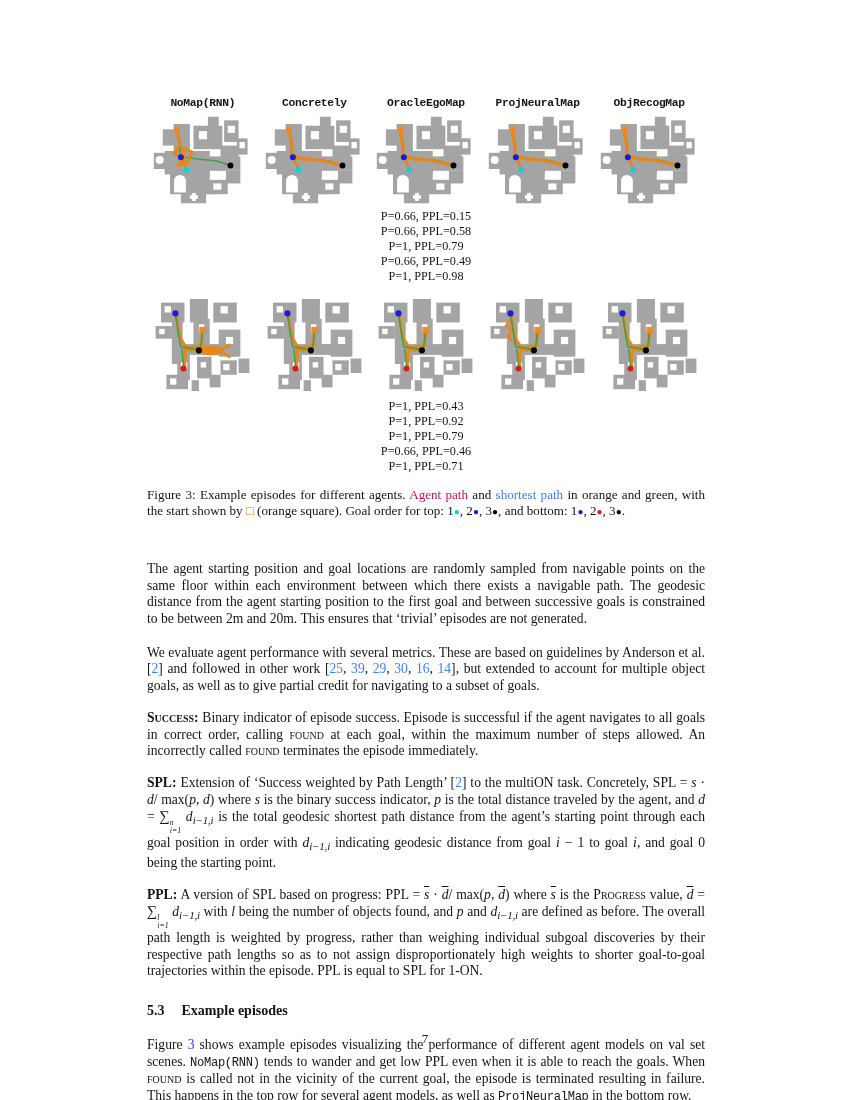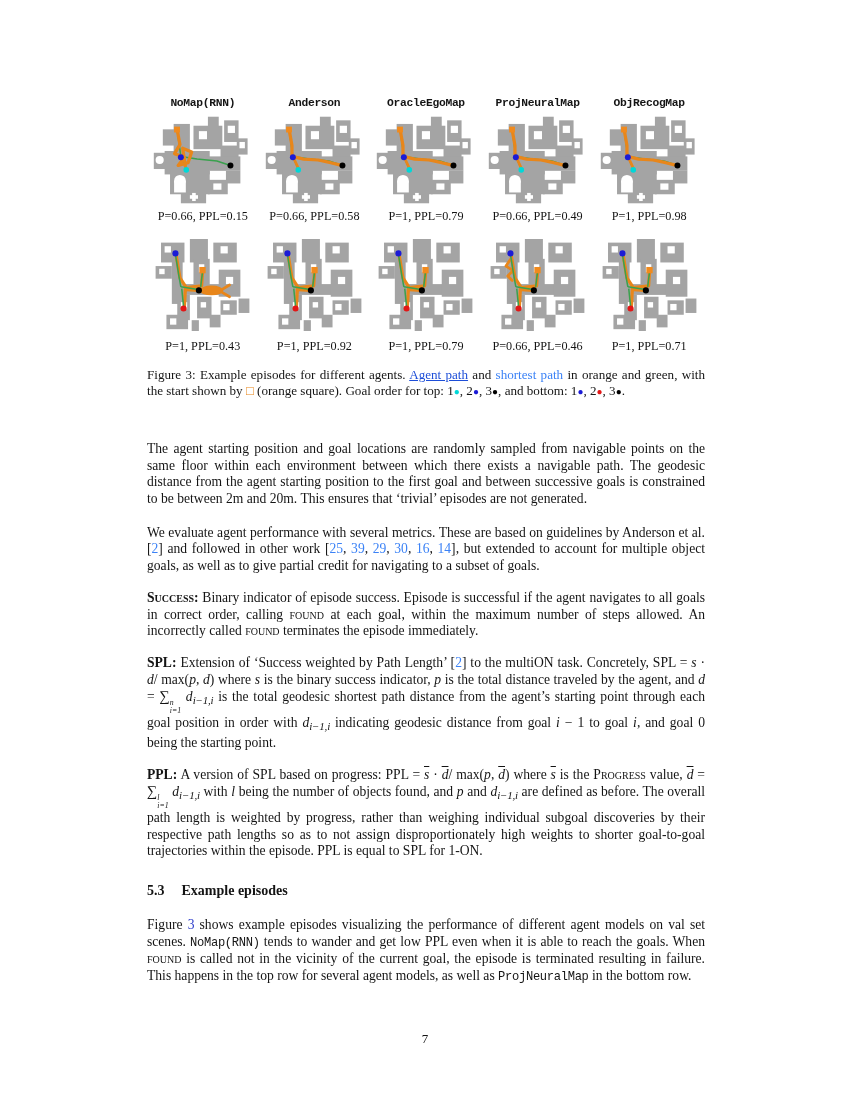--- a/index.html
+++ b/index.html
@@ -9,21 +9,21 @@
 
   
   .fig-headers { margin-top:97px; display:flex; }
   .fig-h { flex:1; text-align:center; font-family:"Liberation Mono", monospace;
            font-weight:700; font-size:11.3px; letter-spacing:-0.3px; }
   .fig-row { display:flex; margin-top:4px; }
   .fig-row.bottom { margin-top:9px; }
   .map-slot { flex:1; display:flex; justify-content:center; align-items:flex-start; }
   .map-slot svg { width:101px; height:94px; }
   .fig-row.bottom .map-slot svg { height:104px; }
-  .fig-labels { display:flex; margin-top:2px; }
+  .fig-labels { display:flex; margin-top:2px;flex-direction:column; }
   .fig-p { flex:1; text-align:center; font-size:12.2px; }
   .caption { margin-top:13px; font-size:13.1px; line-height:16.4px; text-align:justify; }
 
   
   .para { margin:0; font-size:13.6px; line-height:16.4px; text-align:justify; }
   .p1 { margin-top:41px; }
   .heading { margin:0; font-size:14px; font-weight:700; }
   .h52 { margin-top:27px; }
   .h53 { margin-top:24px; }
   .hnum { margin-right:17px; }
@@ -33,21 +33,21 @@
   .pagenum { position:absolute; top:1031px; left:0; width:100%; text-align:center; font-size:13px; }
 
   
   .b   { font-weight:700; }
   .i   { font-style:italic; }
   .sc  { font-variant:small-caps; }
   .bsc { font-variant:small-caps; font-weight:700; }
   .mono{ font-family:"Liberation Mono", monospace; font-size:12.1px; letter-spacing:-0.3px; }
   .grn { color:#3b82f6; }
   .blu { color:#3342CC; }
-  .org { color:#1d4ed8;text-decoration:underline; }
+  .org { color:#be185d; }
   .org-square { color:#E8861A; font-weight:700; font-size:13px; }
   .dot { font-size:10px; vertical-align:0.5px; }
   .dot-cyan  { color:#00D8D8; } .dot-blue { color:#1B1BD6; }
   .dot-black { color:#000000; } .dot-red  { color:#E21616; }
   .ov  { font-style:italic; text-decoration:overline; }
   .msub{ font-size:11px; font-style:italic; vertical-align:-0.28em; letter-spacing:-0.2px; }
   .sum { display:inline-block; white-space:nowrap; }
   .sum-sigma { font-size:14.5px; }
   .sum-lims  { display:inline-flex; flex-direction:column; align-items:flex-start;
                font-size:7.8px; line-height:1.05; font-style:italic; vertical-align:-0.45em; }
@@ -61,21 +61,21 @@
 </style>
 </head>
 <body>
 
 <div class="sheet">
   <div class="content">
 
     <div>
       <div class="fig-headers">
         <div class="fig-h">NoMap(RNN)</div>
-        <div class="fig-h">Anderson</div>
+        <div class="fig-h">Concretely</div>
         <div class="fig-h">OracleEgoMap</div>
         <div class="fig-h">ProjNeuralMap</div>
         <div class="fig-h">ObjRecogMap</div>
       </div>
       <div class="fig-row">
         <div class="map-slot">
             <svg viewBox="0 0 112 100" xmlns="http://www.w3.org/2000/svg" class="v-wander">
     <g fill="#A4A4A4">
       <rect x="24" y="10" width="18" height="34"></rect>
                 <rect x="12" y="16" width="14" height="18"></rect>

